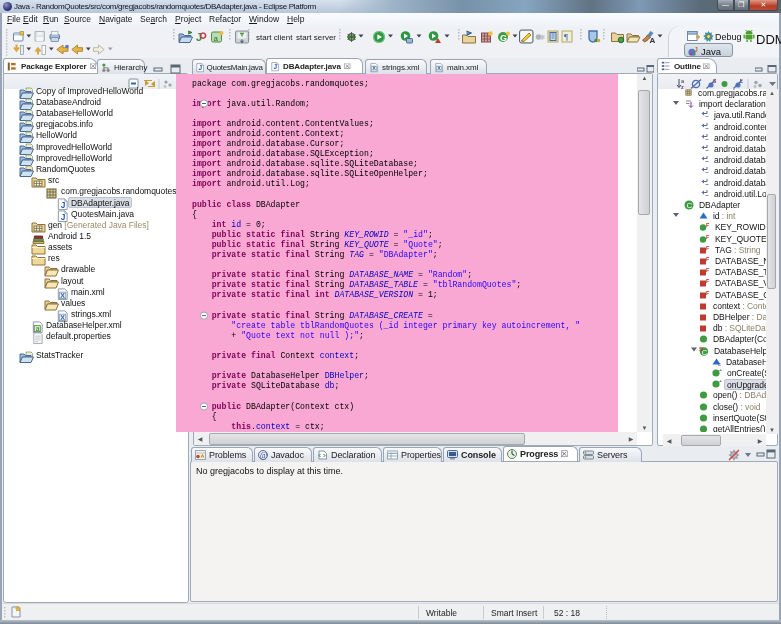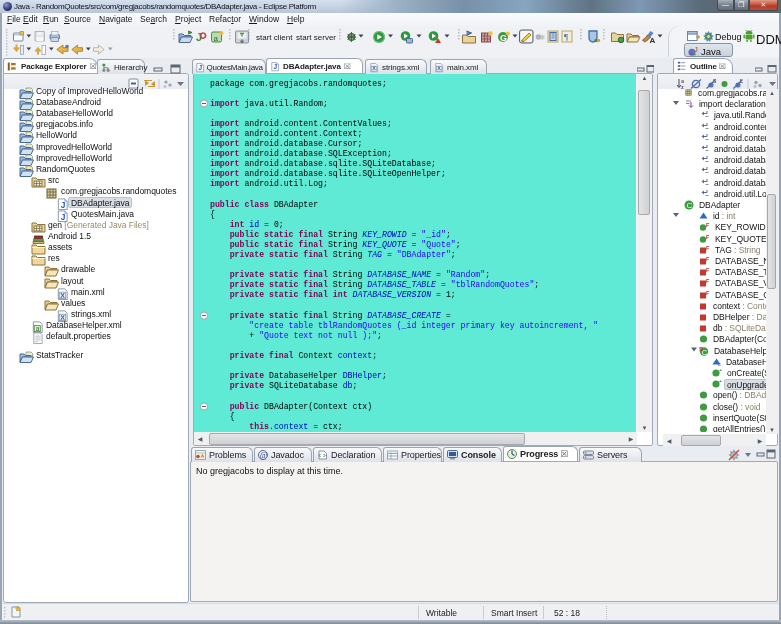--- a/index.html
+++ b/index.html
@@ -564,21 +564,21 @@
     </svg>main.xml
 </div>
 <div class="a" style="left:637px;top:60px;width:17px;height:9px">
   <svg width="17" height="9">
       <rect x="0" y="3" width="7" height="3" fill="none" stroke="#5a6673"></rect>
       <rect x="10" y="0" width="7" height="7" fill="none" stroke="#5a6673"></rect>
       <rect x="10" y="0" width="7" height="2" fill="#5a6673"></rect>
     </svg>
 </div>
 
-<div class="a" id="ecode" style="left:194px;top:74px;width:442px;height:358px;overflow:hidden;background:#5eead4">
+<div class="a" id="ecode" style="left:176px;top:74px;width:442px;height:358px;overflow:hidden;background:#f9a8d4">
 <pre class="a" id="code">package com.gregjacobs.randomquotes;
 
 <span class="k">import</span> java.util.Random;
 
 <span class="k">import</span> android.content.ContentValues;
 <span class="k">import</span> android.content.Context;
 <span class="k">import</span> android.database.Cursor;
 <span class="k">import</span> android.database.SQLException;
 <span class="k">import</span> android.database.sqlite.SQLiteDatabase;
 <span class="k">import</span> android.database.sqlite.SQLiteOpenHelper;
@@ -625,21 +625,21 @@
   <div class="sbthumb" style="left:1px;top:16px;width:12px;height:125px"></div>
   <div class="arr" style="left:0;bottom:1px;width:15px">▼</div>
 </div>
 <div class="a sbtrack" style="left:194px;top:432px;width:443px;height:13px">
   <div class="arr" style="left:2px;top:3px;width:8px">◀</div>
   <div class="sbthumbH" style="left:15px;top:0.5px;width:316px;height:12px"></div>
   <div class="arr" style="right:2px;top:3px;width:8px">▶</div>
 </div>
 
 <div class="a view" id="opanel" style="left:657px;top:73px;width:121px;height:373px"></div>
-<div class="a vtab act" style="left:673px;top:58px;width:60px;border-radius:3px 9px 0 0">
+<div class="a vtab act" style="left:657px;top:58px;width:60px;border-radius:3px 9px 0 0">
   <svg width="10" height="10" viewBox="0 0 12 12" style="margin-right:3px">
       <rect x="1" y="1" width="3" height="2" fill="#4a5a9a"></rect>
       <rect x="1" y="5" width="3" height="2" fill="#4a5a9a"></rect>
       <rect x="1" y="9" width="3" height="2" fill="#4a5a9a"></rect>
       <path d="M5 2 L10 2 M5 6 L10 6 M5 10 L10 10" stroke="#7a86b2"></path>
     </svg>
   Outline <span style="color:#667;margin-left:2px;font-weight:normal">☒</span>
 </div>
 <div class="a" style="left:755px;top:60px;width:24px;height:9px">
   <svg width="24" height="9">

